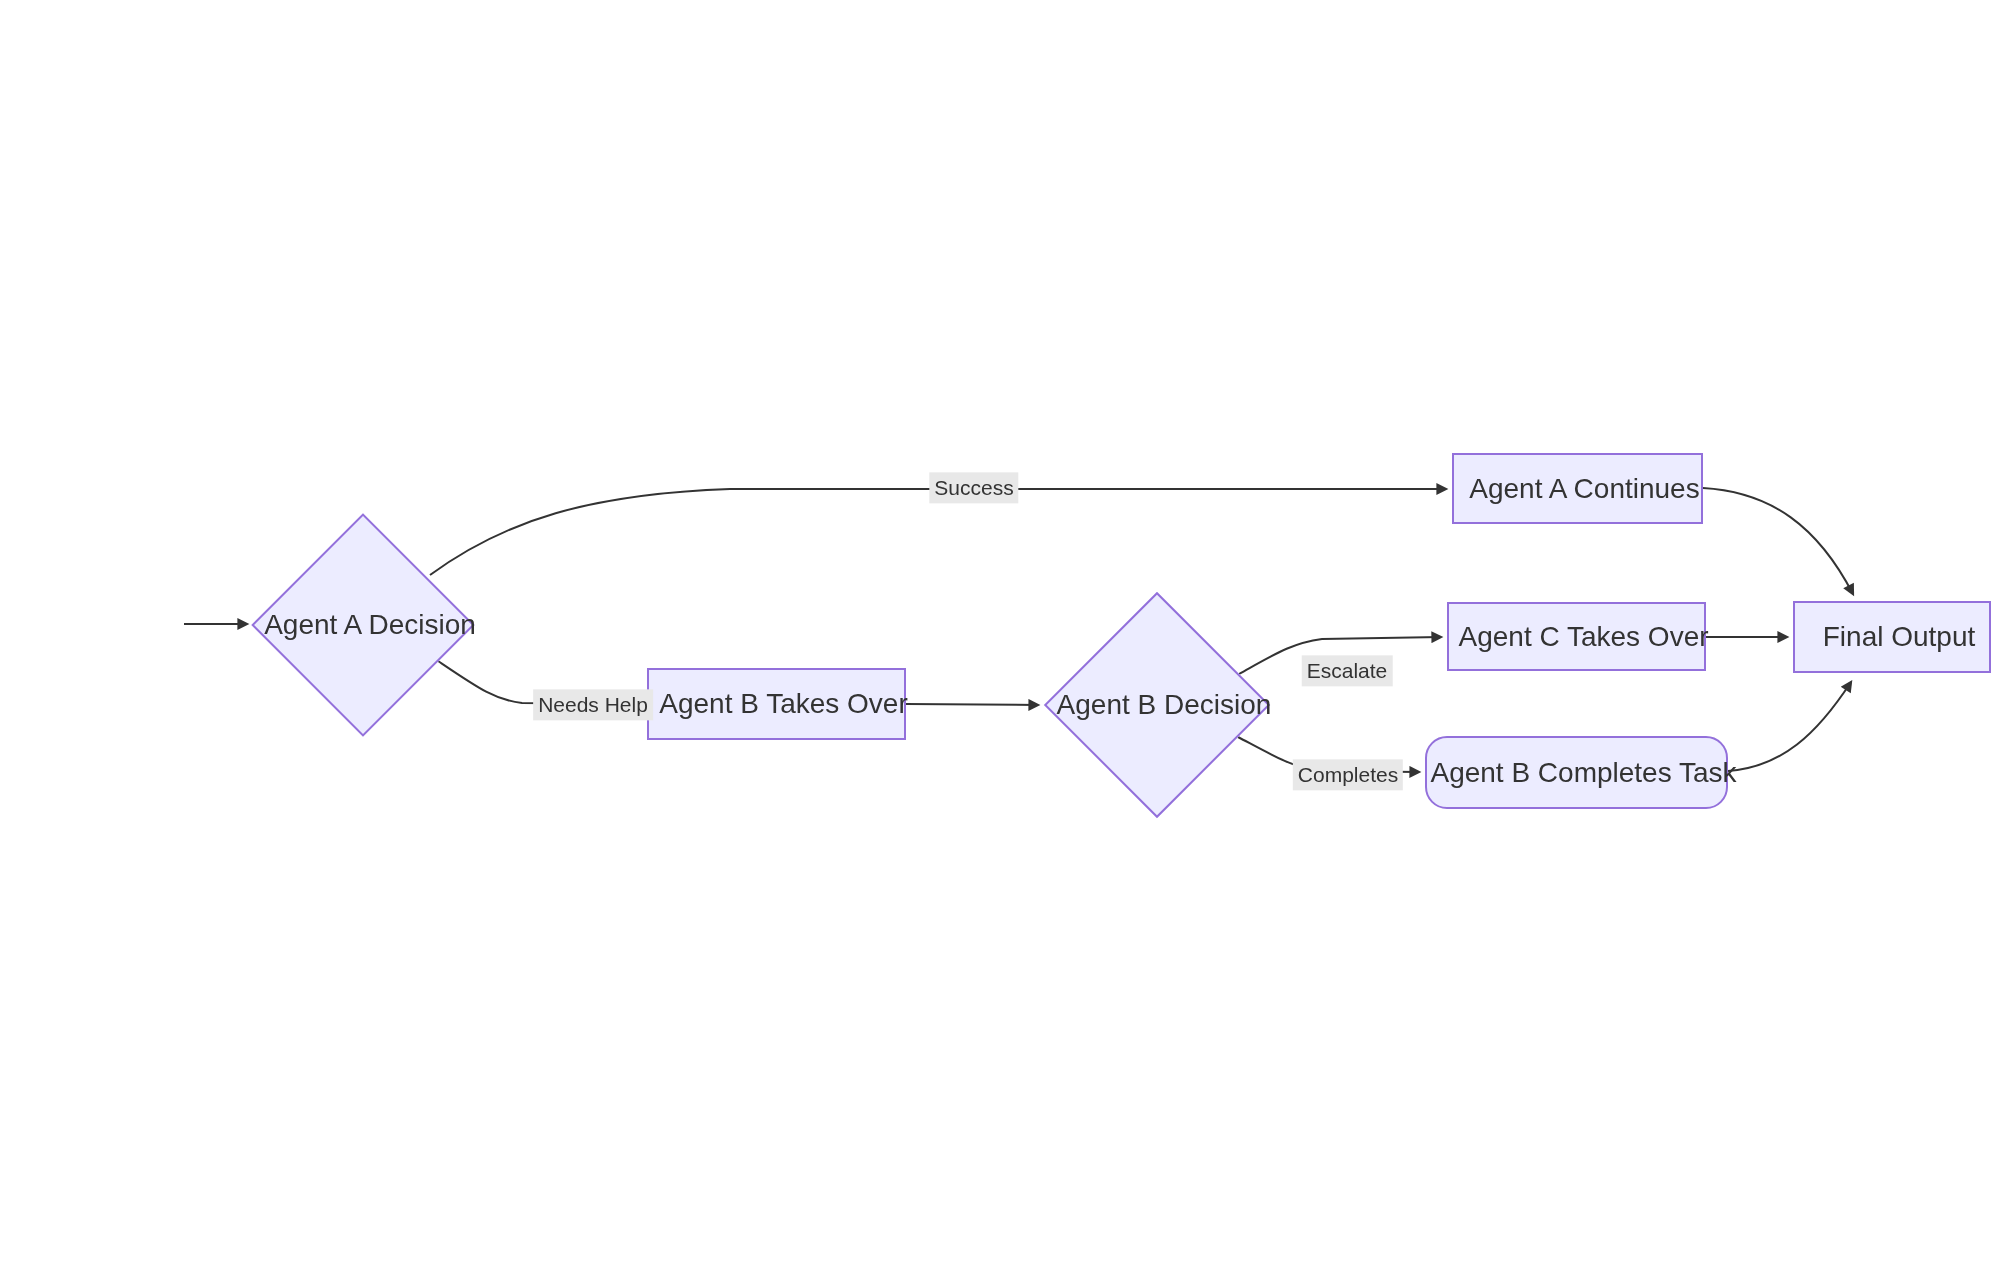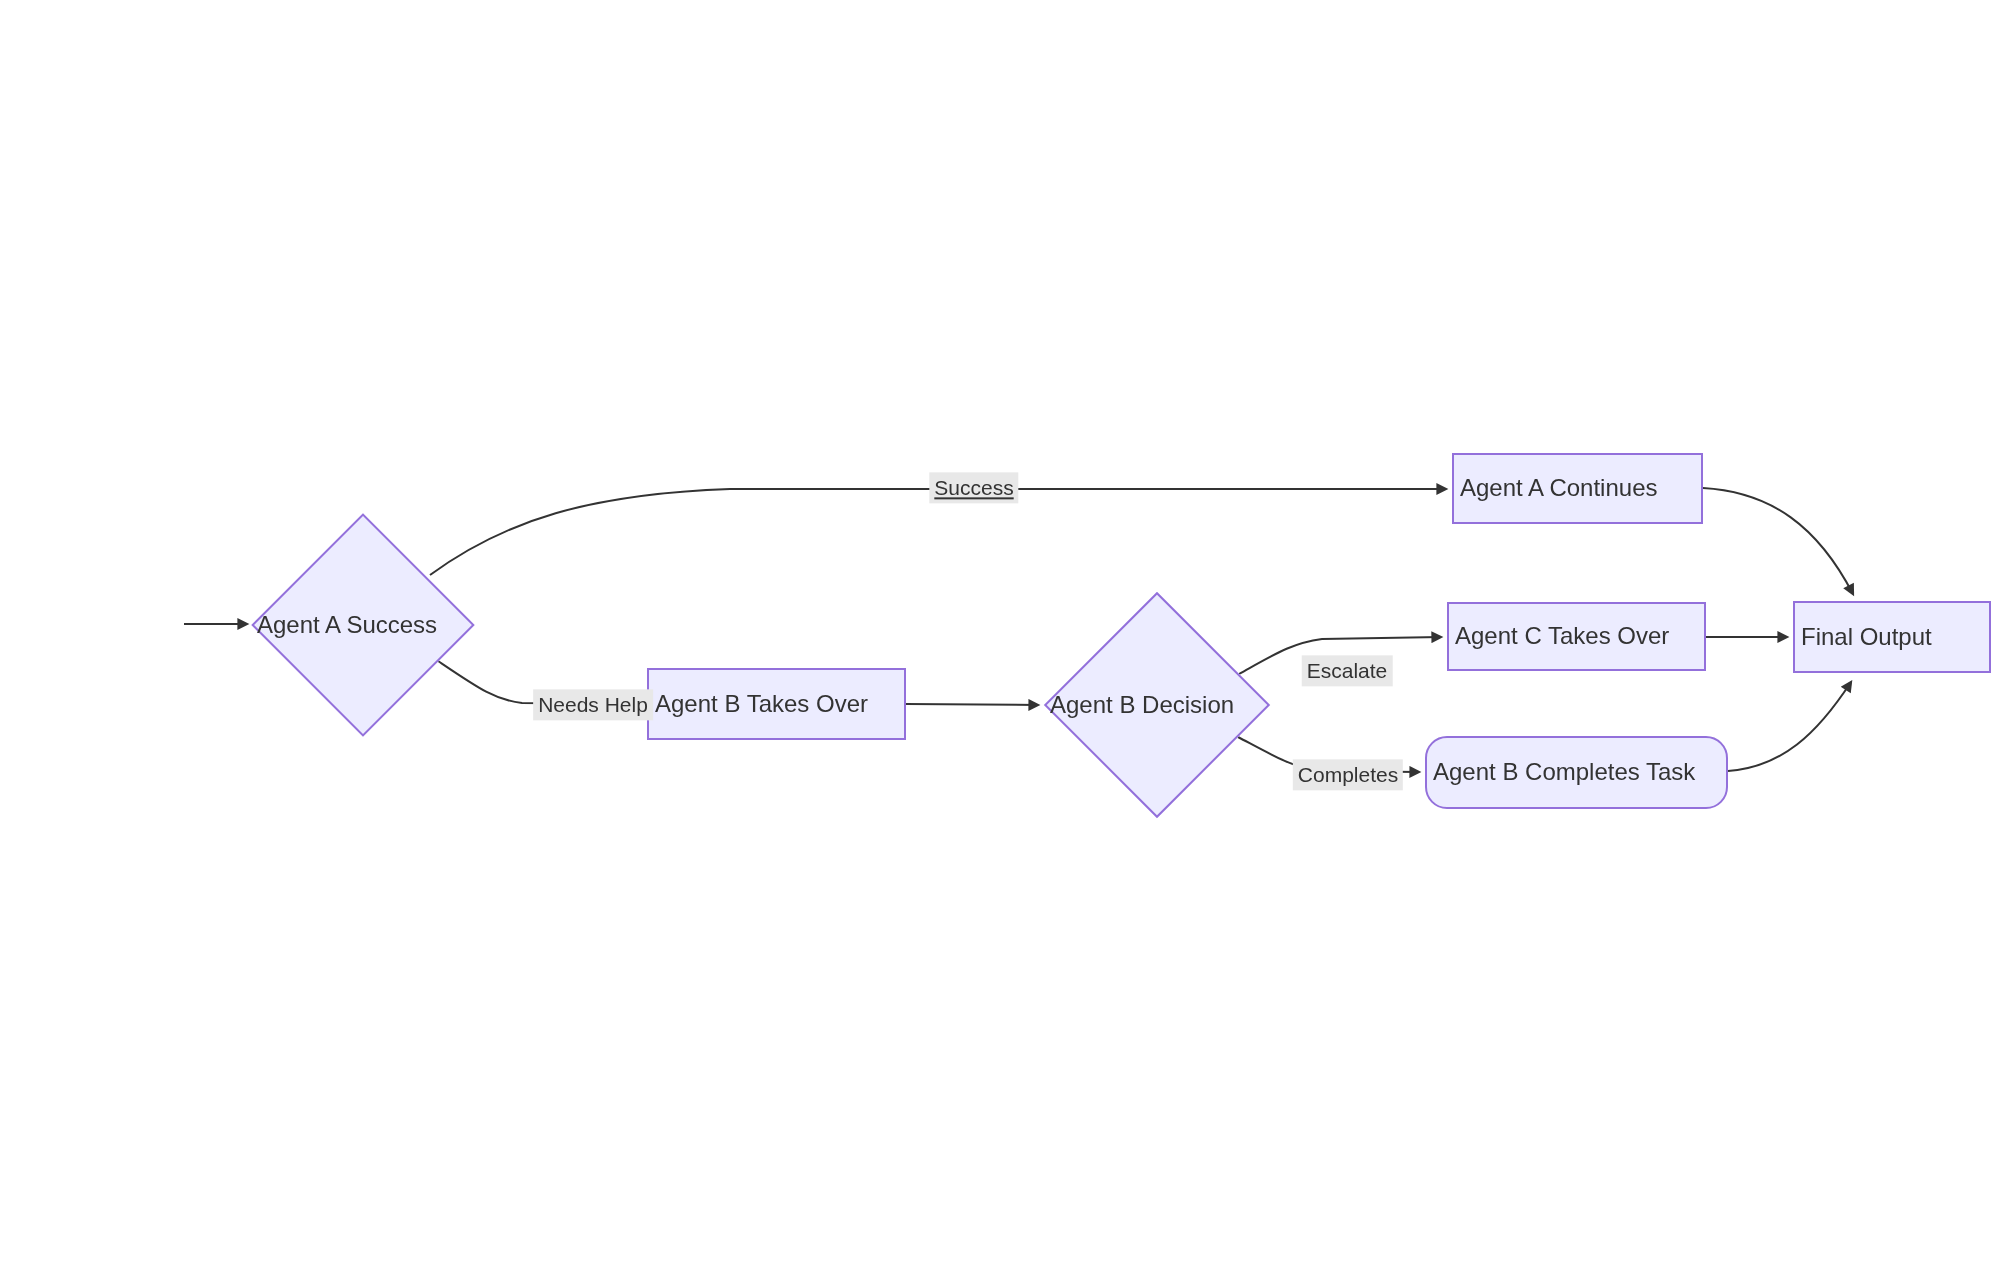--- a/index.html
+++ b/index.html
@@ -21,24 +21,26 @@
     fill: none;
     stroke: var(--edge-line, #333333);
     stroke-width: 2px;
   }
   #arrowhead path { fill: var(--edge-line, #333333); }
   .node {
     position: absolute;
     box-sizing: border-box;
     display: flex;
     align-items: center;
-    font-size: 24px;
+    justify-content: center;
+    font-size: 28px;
     line-height: 1.2;
     text-align: center;
     color: var(--text, #333333);
+    padding-left: 14px;
   }
   .node.rect {
     background: var(--node-fill, #ECECFF);
     border: 2px solid var(--node-border, #9370DB);
   }
   .node.diamond { background: transparent; border: none; }
   .diamond-shape {
     position: absolute;
     left: 50%; top: 50%;
     transform: translate(-50%, -50%) rotate(45deg);
@@ -102,26 +104,26 @@
   <div class="node rect" style="left:1425px; top:736px; width:303px; height:73px;border-radius:22px;">
     <span class="node-label">Agent B Completes Task</span>
   </div>
 
   <div class="node rect" style="left:1793px; top:601px; width:198px; height:72px;">
     <span class="node-label">Final Output</span>
   </div>
 
   <div class="node diamond" style="left:251px; top:513px; width:224px; height:224px;">
     <div class="diamond-shape" style="width:158px; height:158px;"></div>
-    <span class="node-label">Agent A Success</span>
+    <span class="node-label">Agent A Decision</span>
   </div>
 
   <div class="node diamond" style="left:1044px; top:592px; width:226px; height:226px;">
     <div class="diamond-shape" style="width:160px; height:160px;"></div>
     <span class="node-label">Agent B Decision</span>
   </div>
 
-  <div class="edge-label" style="left:974px; top:488px;text-decoration:underline;">Success</div>
+  <div class="edge-label" style="left:974px; top:488px;">Success</div>
   <div class="edge-label" style="left:593px; top:705px;">Needs Help</div>
   <div class="edge-label" style="left:1347px; top:671px;">Escalate</div>
   <div class="edge-label" style="left:1348px; top:775px;">Completes</div>
 
 </div>
 
 </body></html>

